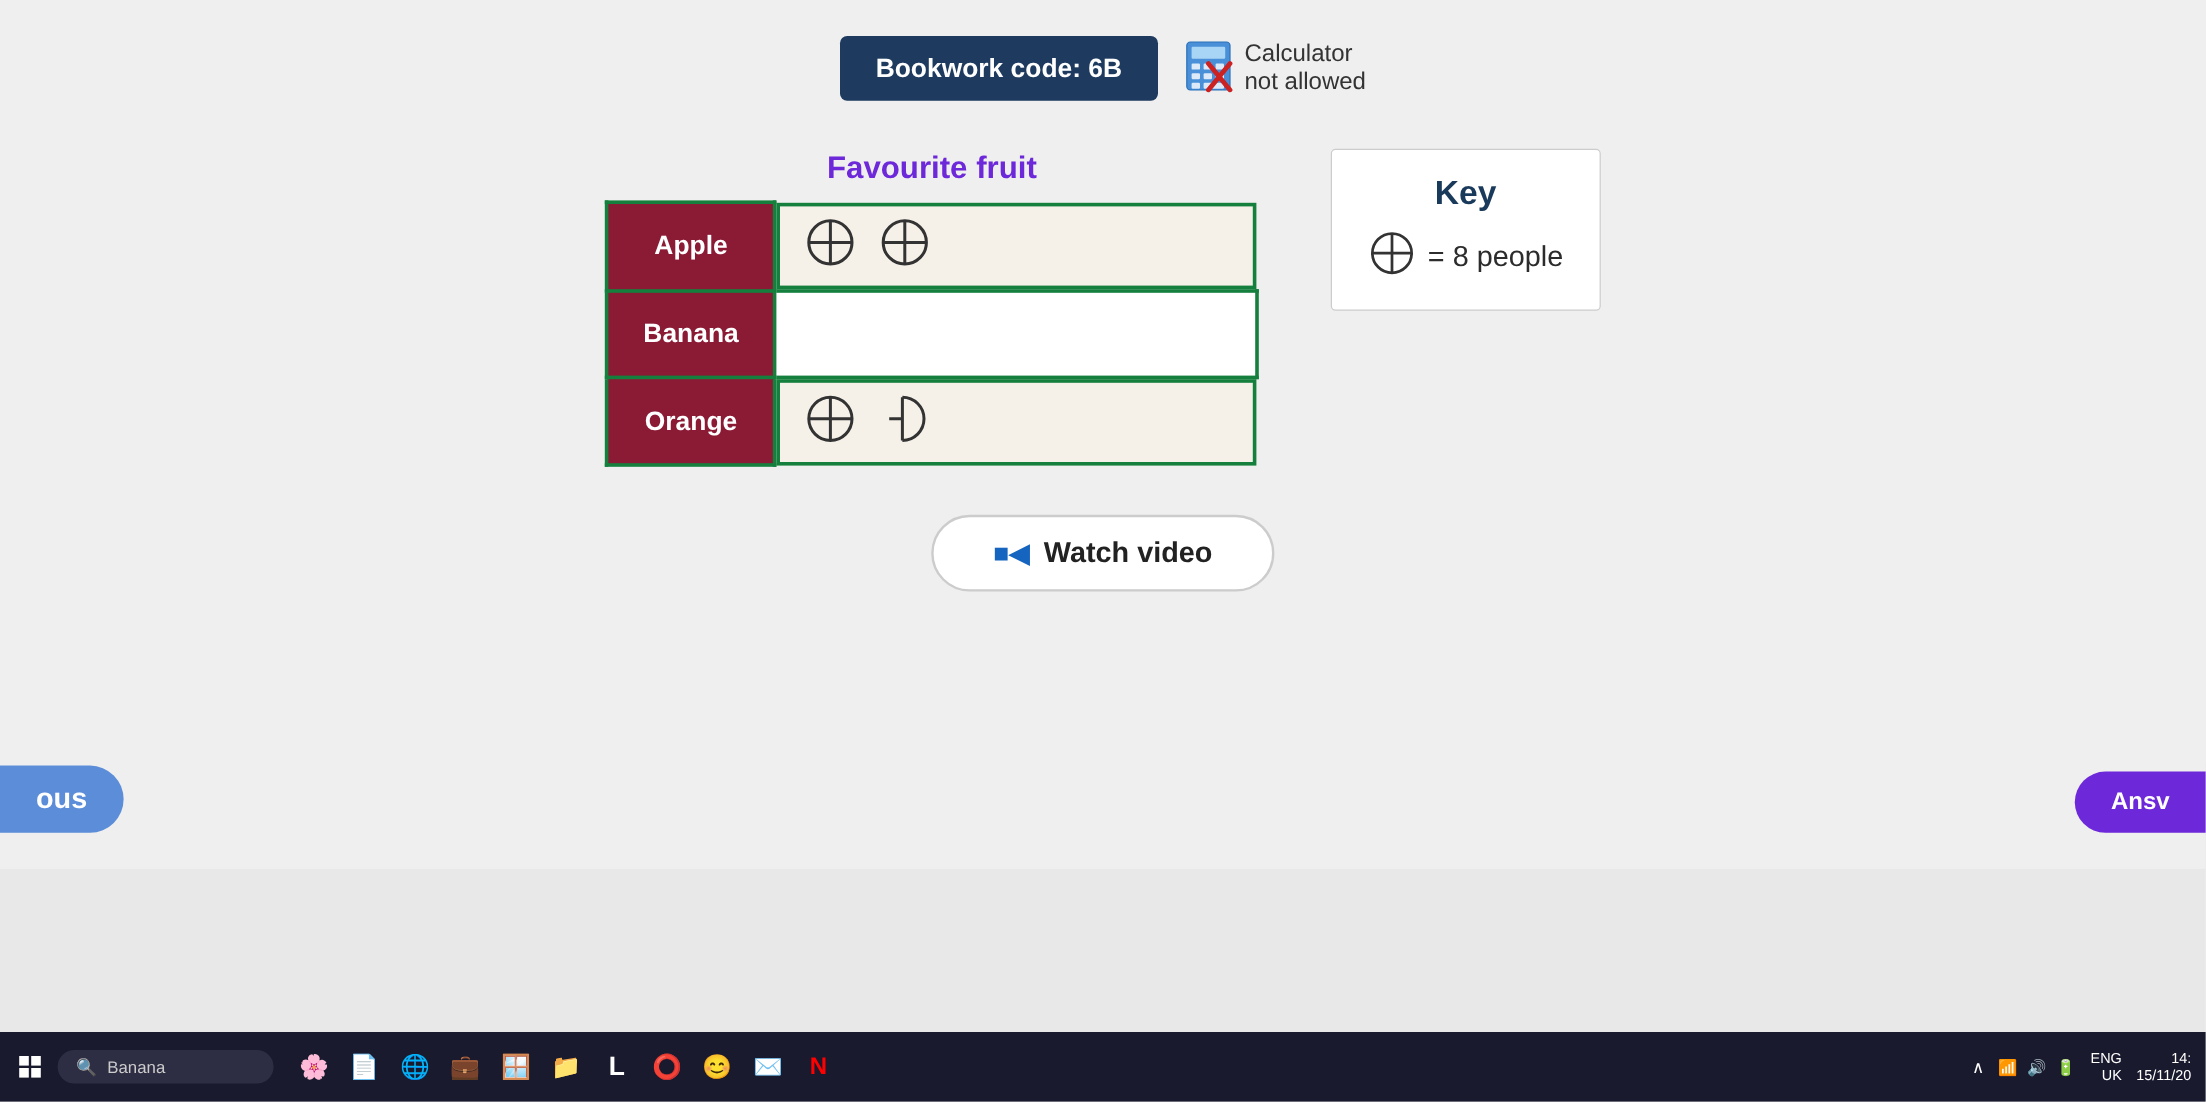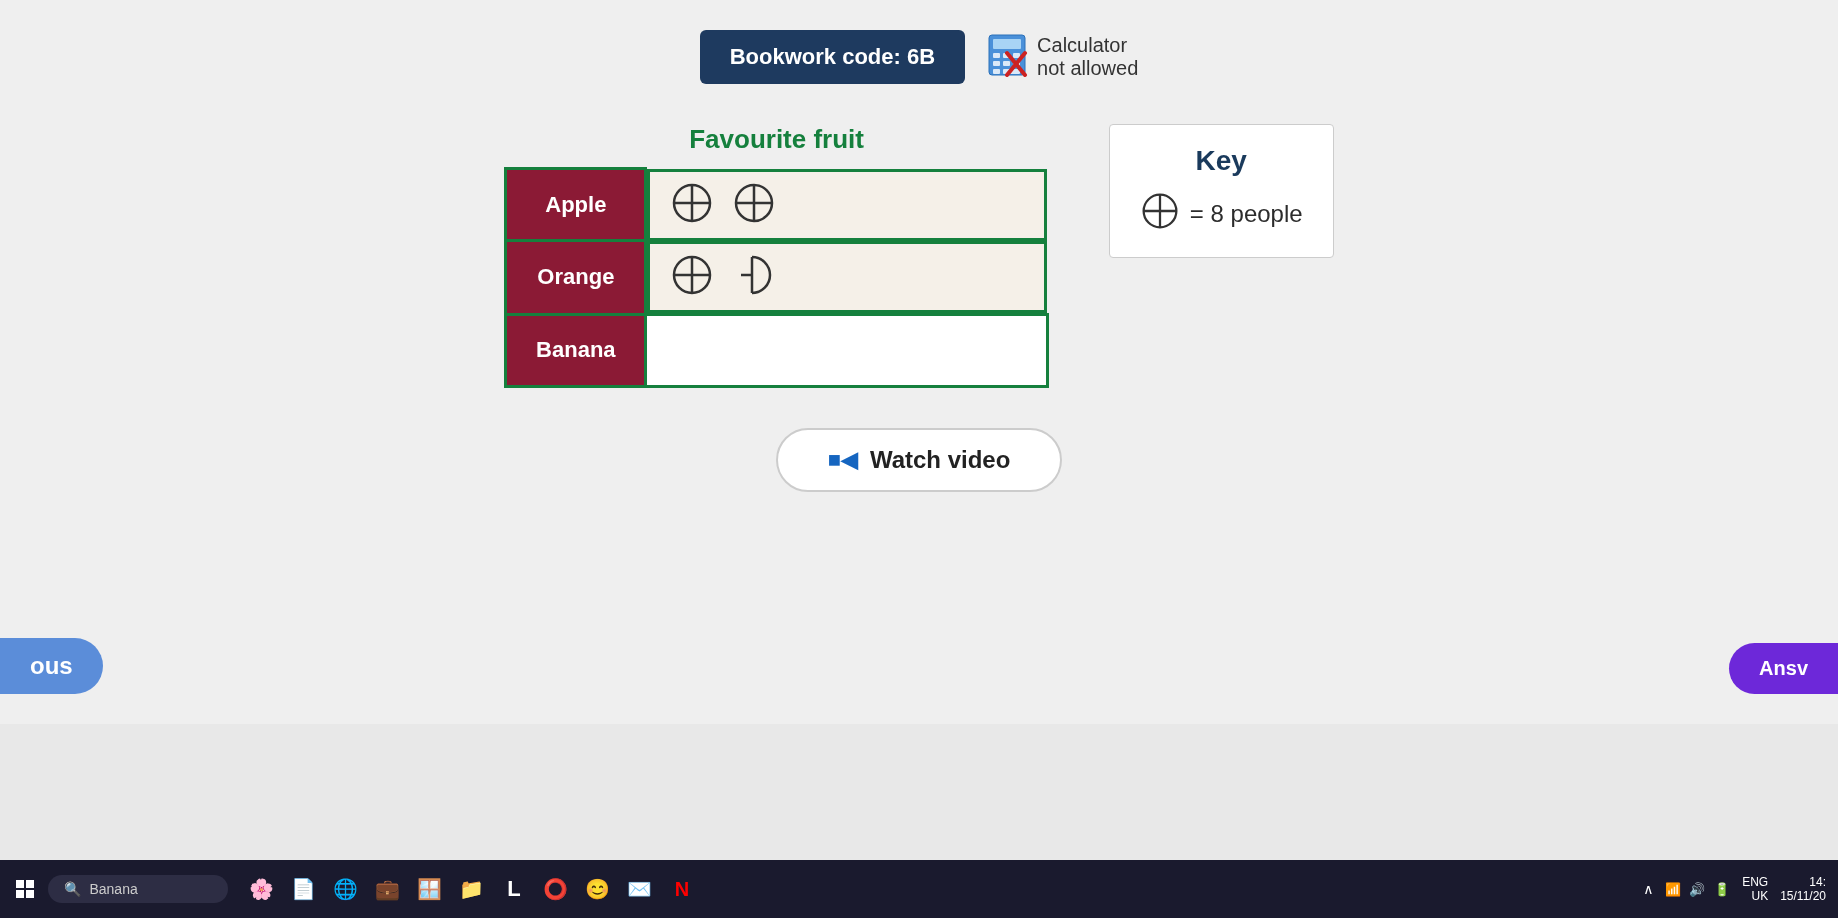--- a/index.html
+++ b/index.html
@@ -81,21 +81,21 @@
 
     .pictogram-container {
       display: flex;
       flex-direction: column;
       align-items: center;
     }
 
     .pictogram-title {
       font-size: 26px;
       font-weight: bold;
-      color: #15803d;
+      color: #6d28d9;
       margin-bottom: 12px;
     }
 
     .pictogram-table {
       border-collapse: collapse;
     }
 
     .pictogram-table td {
       border: 3px solid #15803d;
     }
@@ -370,44 +370,44 @@
               <svg viewBox="0 0 44 44" xmlns="http://www.w3.org/2000/svg">
                 <circle cx="22" cy="22" r="18" fill="none" stroke="#333" stroke-width="2.5"></circle>
                 <line x1="22" y1="4" x2="22" y2="40" stroke="#333" stroke-width="2.5"></line>
                 <line x1="4" y1="22" x2="40" y2="22" stroke="#333" stroke-width="2.5"></line>
               </svg>
             </span>
           </td>
         </tr>
 
         <tr>
+          <td class="fruit-label">Banana</td>
+          <td class="banana-data">
+            
+          </td>
+        </tr>
+
+        <tr>
           <td class="fruit-label">Orange</td>
           <td class="fruit-data">
             <span class="circle-cross">
               <svg viewBox="0 0 44 44" xmlns="http://www.w3.org/2000/svg">
                 <circle cx="22" cy="22" r="18" fill="none" stroke="#333" stroke-width="2.5"></circle>
                 <line x1="22" y1="4" x2="22" y2="40" stroke="#333" stroke-width="2.5"></line>
                 <line x1="4" y1="22" x2="40" y2="22" stroke="#333" stroke-width="2.5"></line>
               </svg>
             </span>
 
             <span class="half-circle-cross">
               <svg viewBox="0 0 22 44" xmlns="http://www.w3.org/2000/svg">
                 <path d="M 11 4 A 18 18 0 0 1 11 40" fill="none" stroke="#333" stroke-width="2.5"></path>
                 <line x1="11" y1="4" x2="11" y2="40" stroke="#333" stroke-width="2.5"></line>
                 <line x1="0" y1="22" x2="11" y2="22" stroke="#333" stroke-width="2.5"></line>
               </svg>
             </span>
-          </td>
-        </tr>
-
-        <tr>
-          <td class="fruit-label">Banana</td>
-          <td class="banana-data">
-            
           </td>
         </tr>
       </tbody>
         </table>
     </div>
 
     <div class="key-box">
       <div class="key-title">Key</div>
       <div class="key-row">
         <span>

